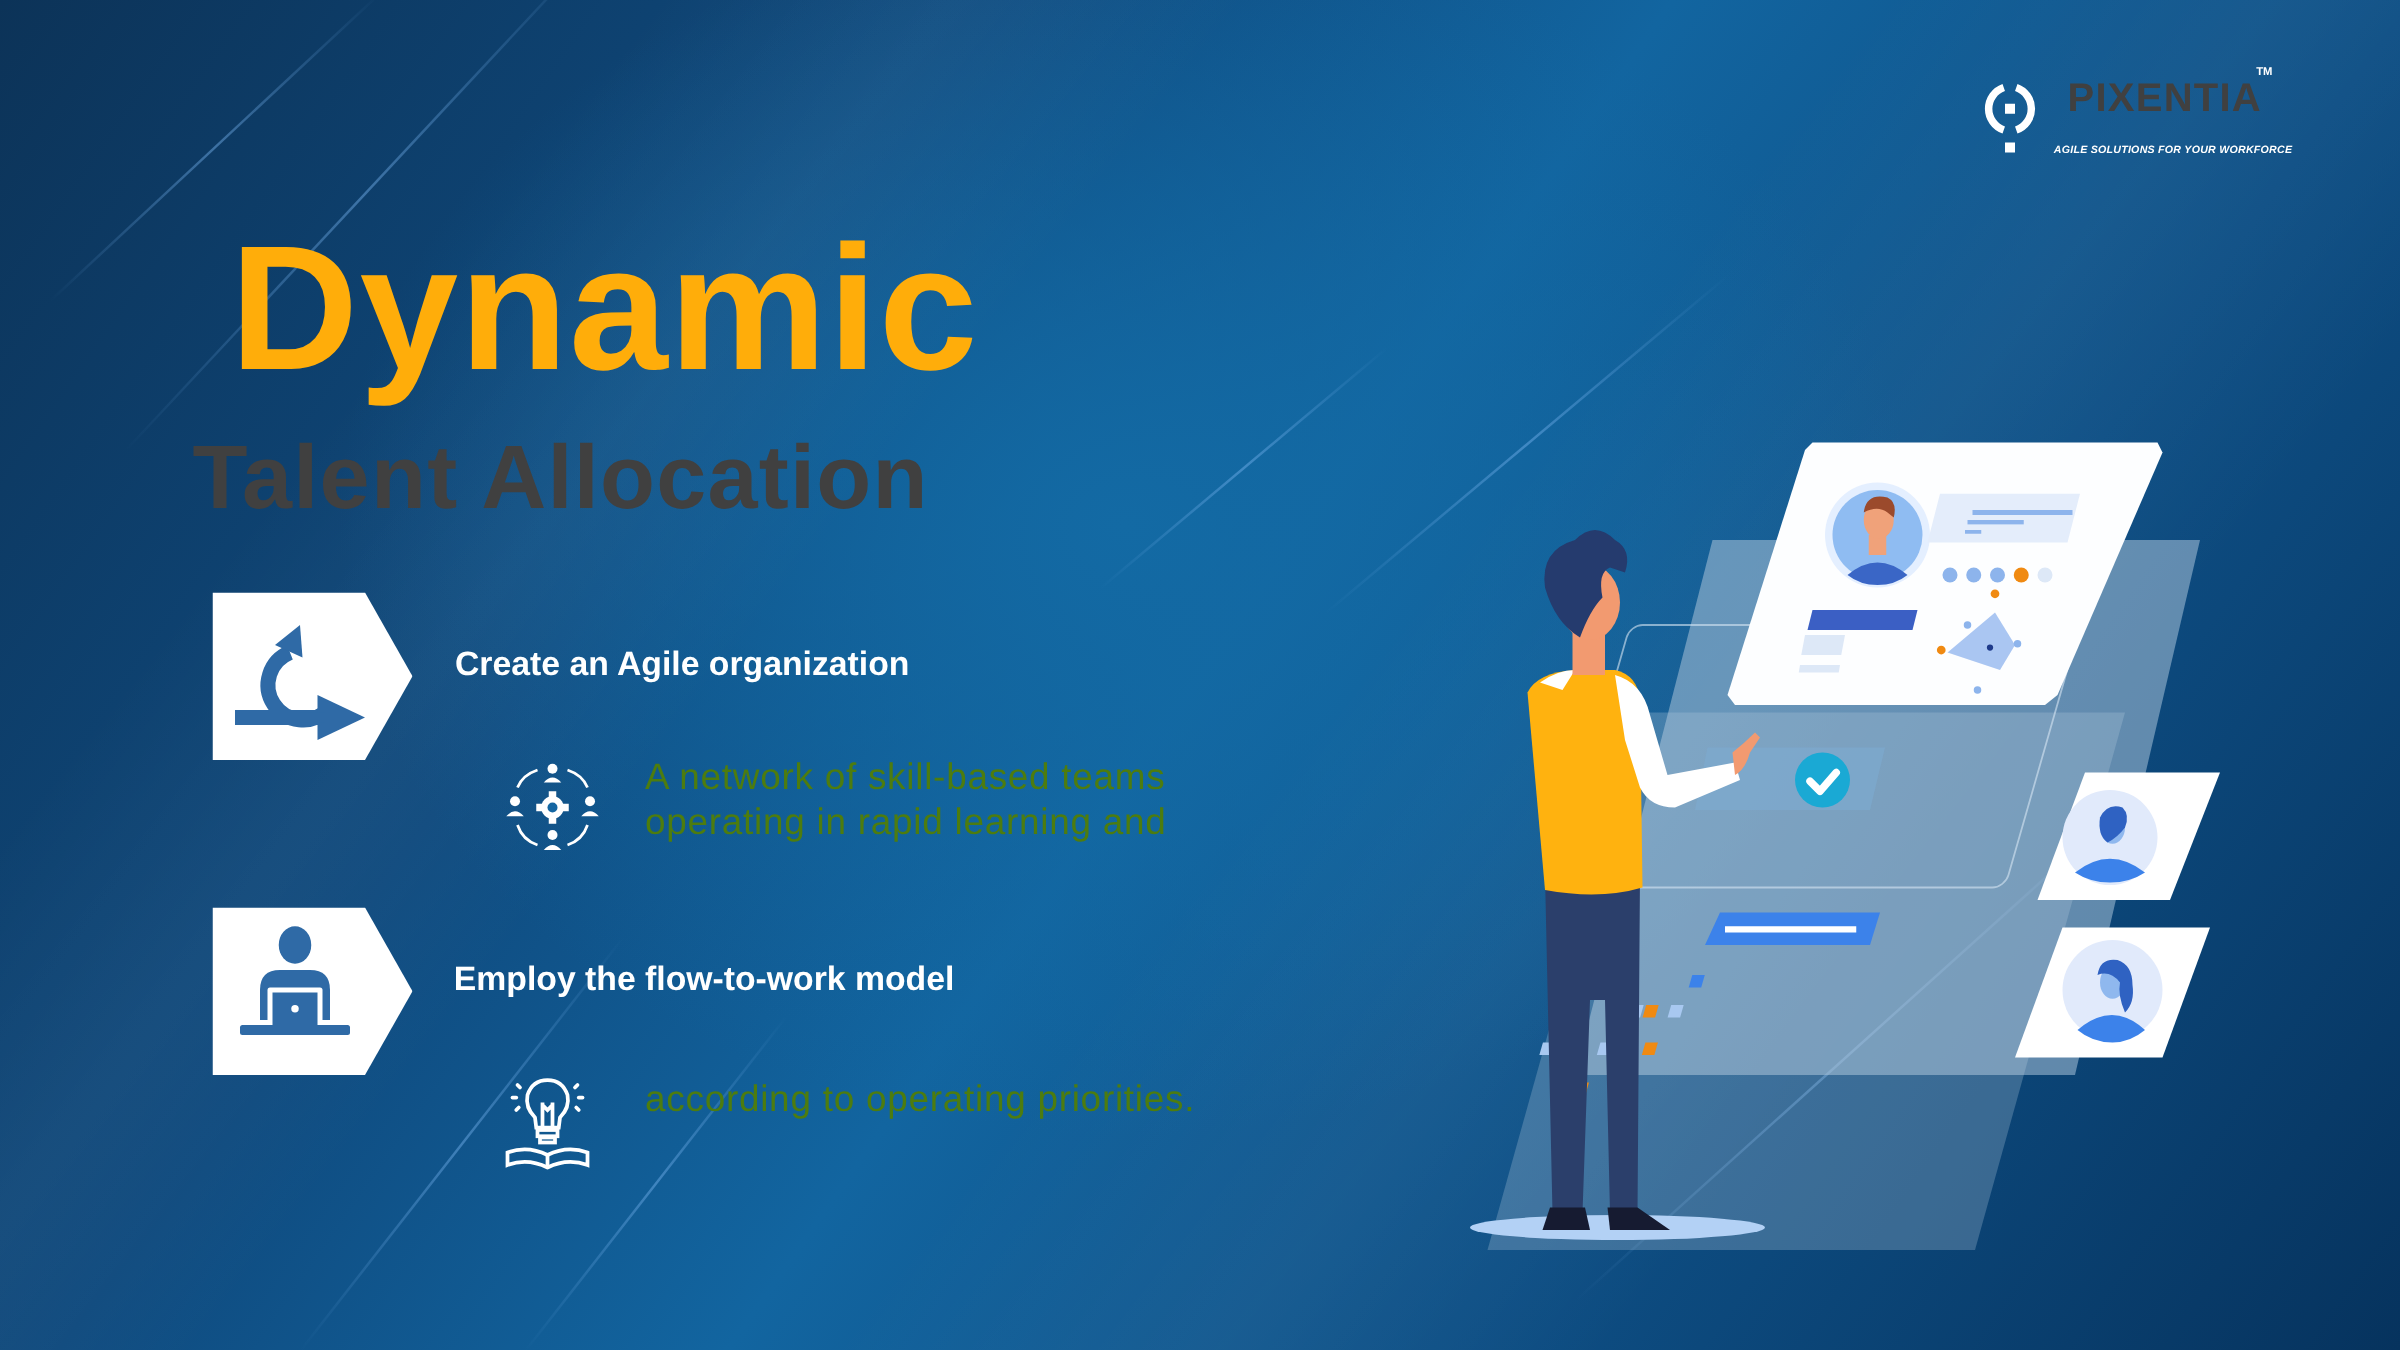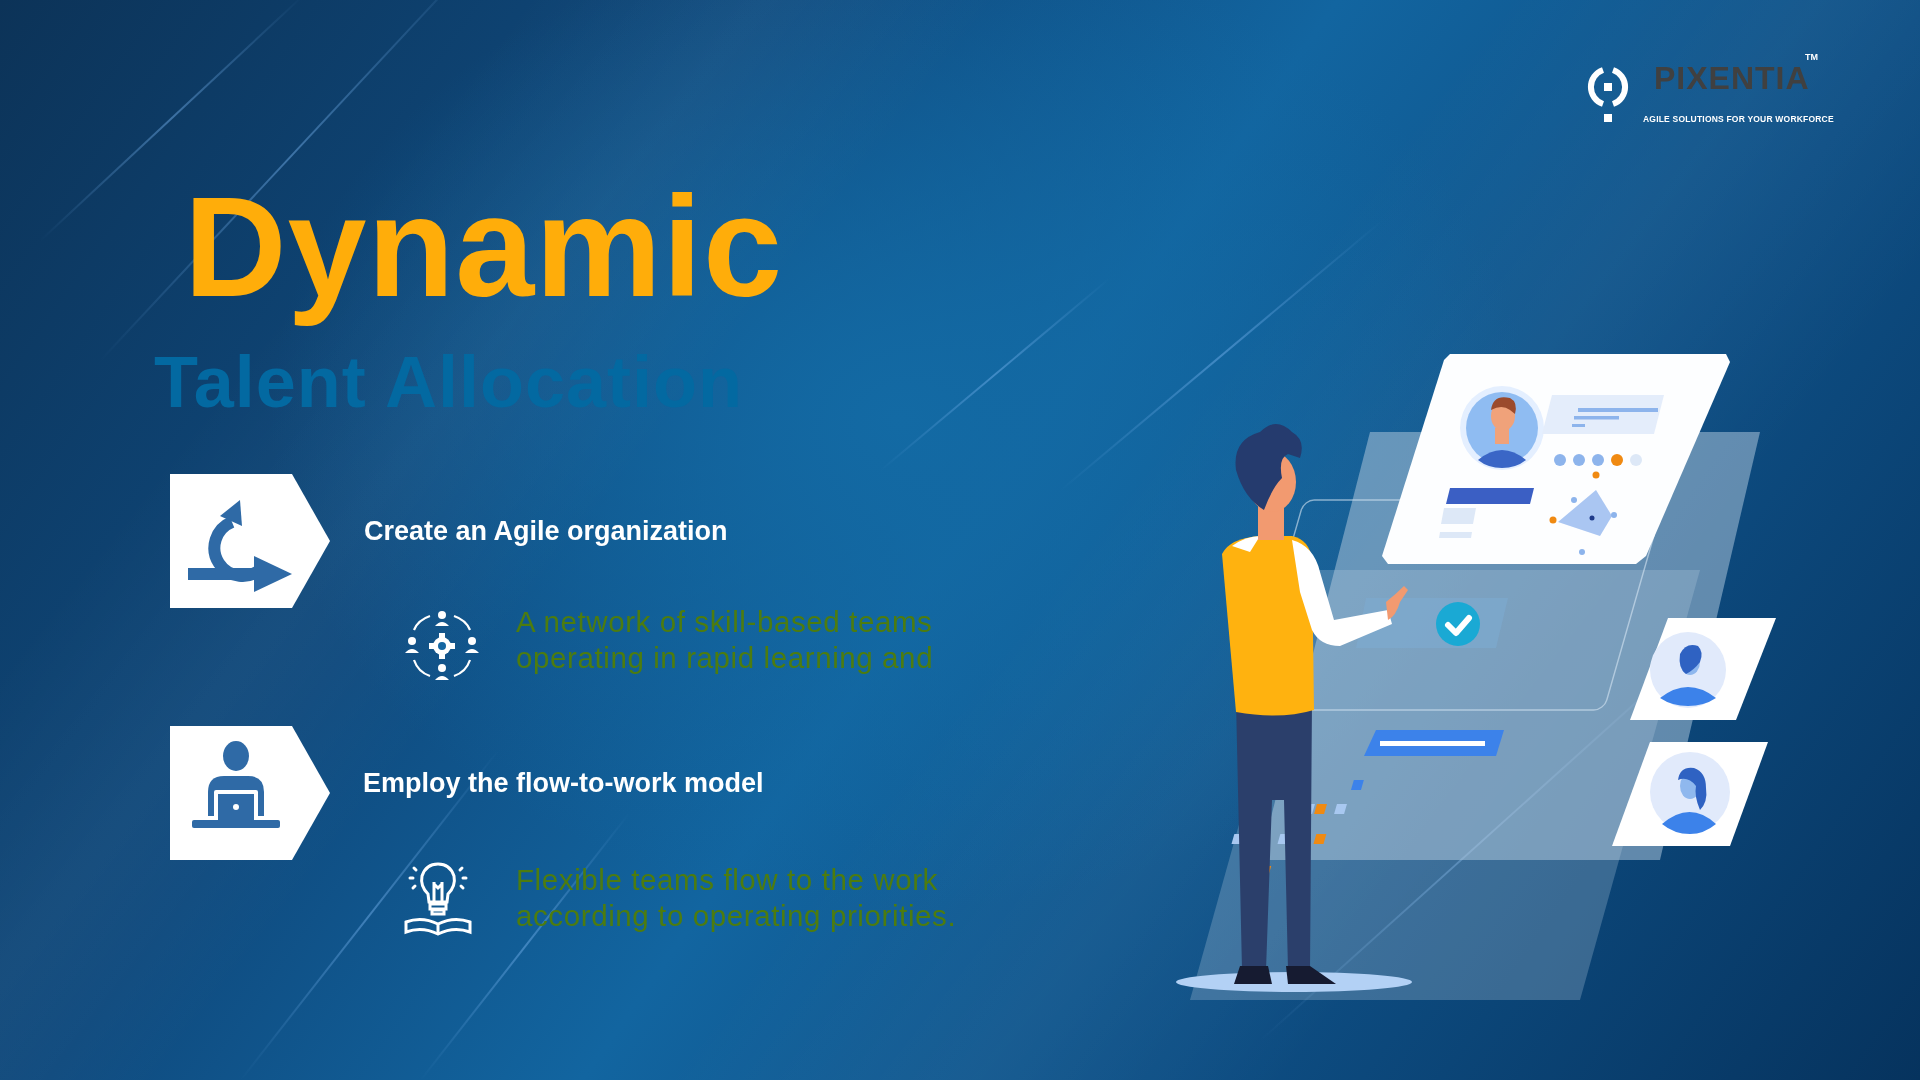--- a/index.html
+++ b/index.html
@@ -14,26 +14,26 @@
   .streak { position: absolute; height: 2px; transform-origin: left center;
     background: linear-gradient(90deg, rgba(120,180,240,0) 0%, rgba(120,180,240,0.45) 50%, rgba(120,180,240,0) 100%); }
   .sheen { position: absolute; width: 380px; height: 1800px; transform: rotate(38deg);
     background: linear-gradient(90deg, rgba(255,255,255,0) 0%, rgba(255,255,255,0.04) 50%, rgba(255,255,255,0) 100%); }
 
   
   .logo { position: absolute; left: 1586px; top: 52px; width: 238px; height: 80px; }
   .logo-mark { position: absolute; left: 0; top: 14px; width: 44px; height: 60px; }
   .logo-word { position: absolute; left: 68px; top: 10px; color: #404040; font-weight: 700; font-size: 32px; letter-spacing: 1px; line-height: 1; }
   .logo-tm { position: absolute; right: 6px; top: 0; color: #fff; font-size: 9px; font-weight: 700; }
-  .logo-tag { position: absolute; left: 57px; top: 62px; color: #fff; font-size: 8.5px; font-weight: 700; letter-spacing: 0.2px; white-space: nowrap; }
+  .logo-tag { position: absolute; left: 57px; top: 62px; color: #fff; font-size: 8.5px; font-weight: 700; letter-spacing: 0.2px; white-space: nowrap; font-style: italic; }
 
   
   .title-main { position: absolute; left: 152px; top: 176px; color: #ffad0a; font-weight: 700;
     font-size: 142px; line-height: 1; letter-spacing: 1px; margin-left: 32px; }
-  .title-sub { position: absolute; left: 154px; top: 346px; color: #0369a1; font-weight: 700;
+  .title-sub { position: absolute; left: 154px; top: 346px; color: #404040; font-weight: 700;
     font-size: 72px; line-height: 1; letter-spacing: 1px; }
 
   
   .badge { position: absolute; width: 160px; height: 134px; }
   .badge svg { position: absolute; left: 0; top: 0; }
   .feat-heading { position: absolute; color: #fff; font-weight: 700; font-size: 27px; line-height: 1; white-space: nowrap; }
   .sub-icon { position: absolute; width: 80px; height: 80px; }
   .sub-text { position: absolute; color: #4d7c0f; font-size: 29.5px; line-height: 36px; letter-spacing: 0.6px; }
   .sub-text span { display: block; white-space: nowrap; }
 
@@ -137,21 +137,20 @@
   <g stroke="#fff" stroke-width="3" stroke-linecap="round">
     <line x1="16" y1="10" x2="18" y2="12"></line>
       <line x1="12" y1="20" x2="15" y2="20"></line>
       <line x1="15" y1="30" x2="17" y2="28"></line>
     <line x1="64" y1="10" x2="62" y2="12"></line>
       <line x1="68" y1="20" x2="65" y2="20"></line>
       <line x1="65" y1="30" x2="63" y2="28"></line>
   </g>
 </svg>
 <div class="sub-text" style="left:516px; top:862px;">
-  <span>Flexible teams flow to the work</span>
   <span>according to operating priorities.</span>
 </div>
 
 <svg class="illustration" viewBox="0 0 640 680" width="640" height="680">
 
   <polygon points="210,92 600,92 500,520 100,520" fill="#a9c2d8" opacity="0.55"></polygon>
   <polygon points="150,230 540,230 420,660 30,660" fill="#b7cde0" opacity="0.28"></polygon>
   <rect x="190" y="160" width="360" height="210" rx="10" fill="none" stroke="#d7e6f3" stroke-width="1.5" opacity="0.6" transform="skewX(-16)"></rect>
 
   <g>

